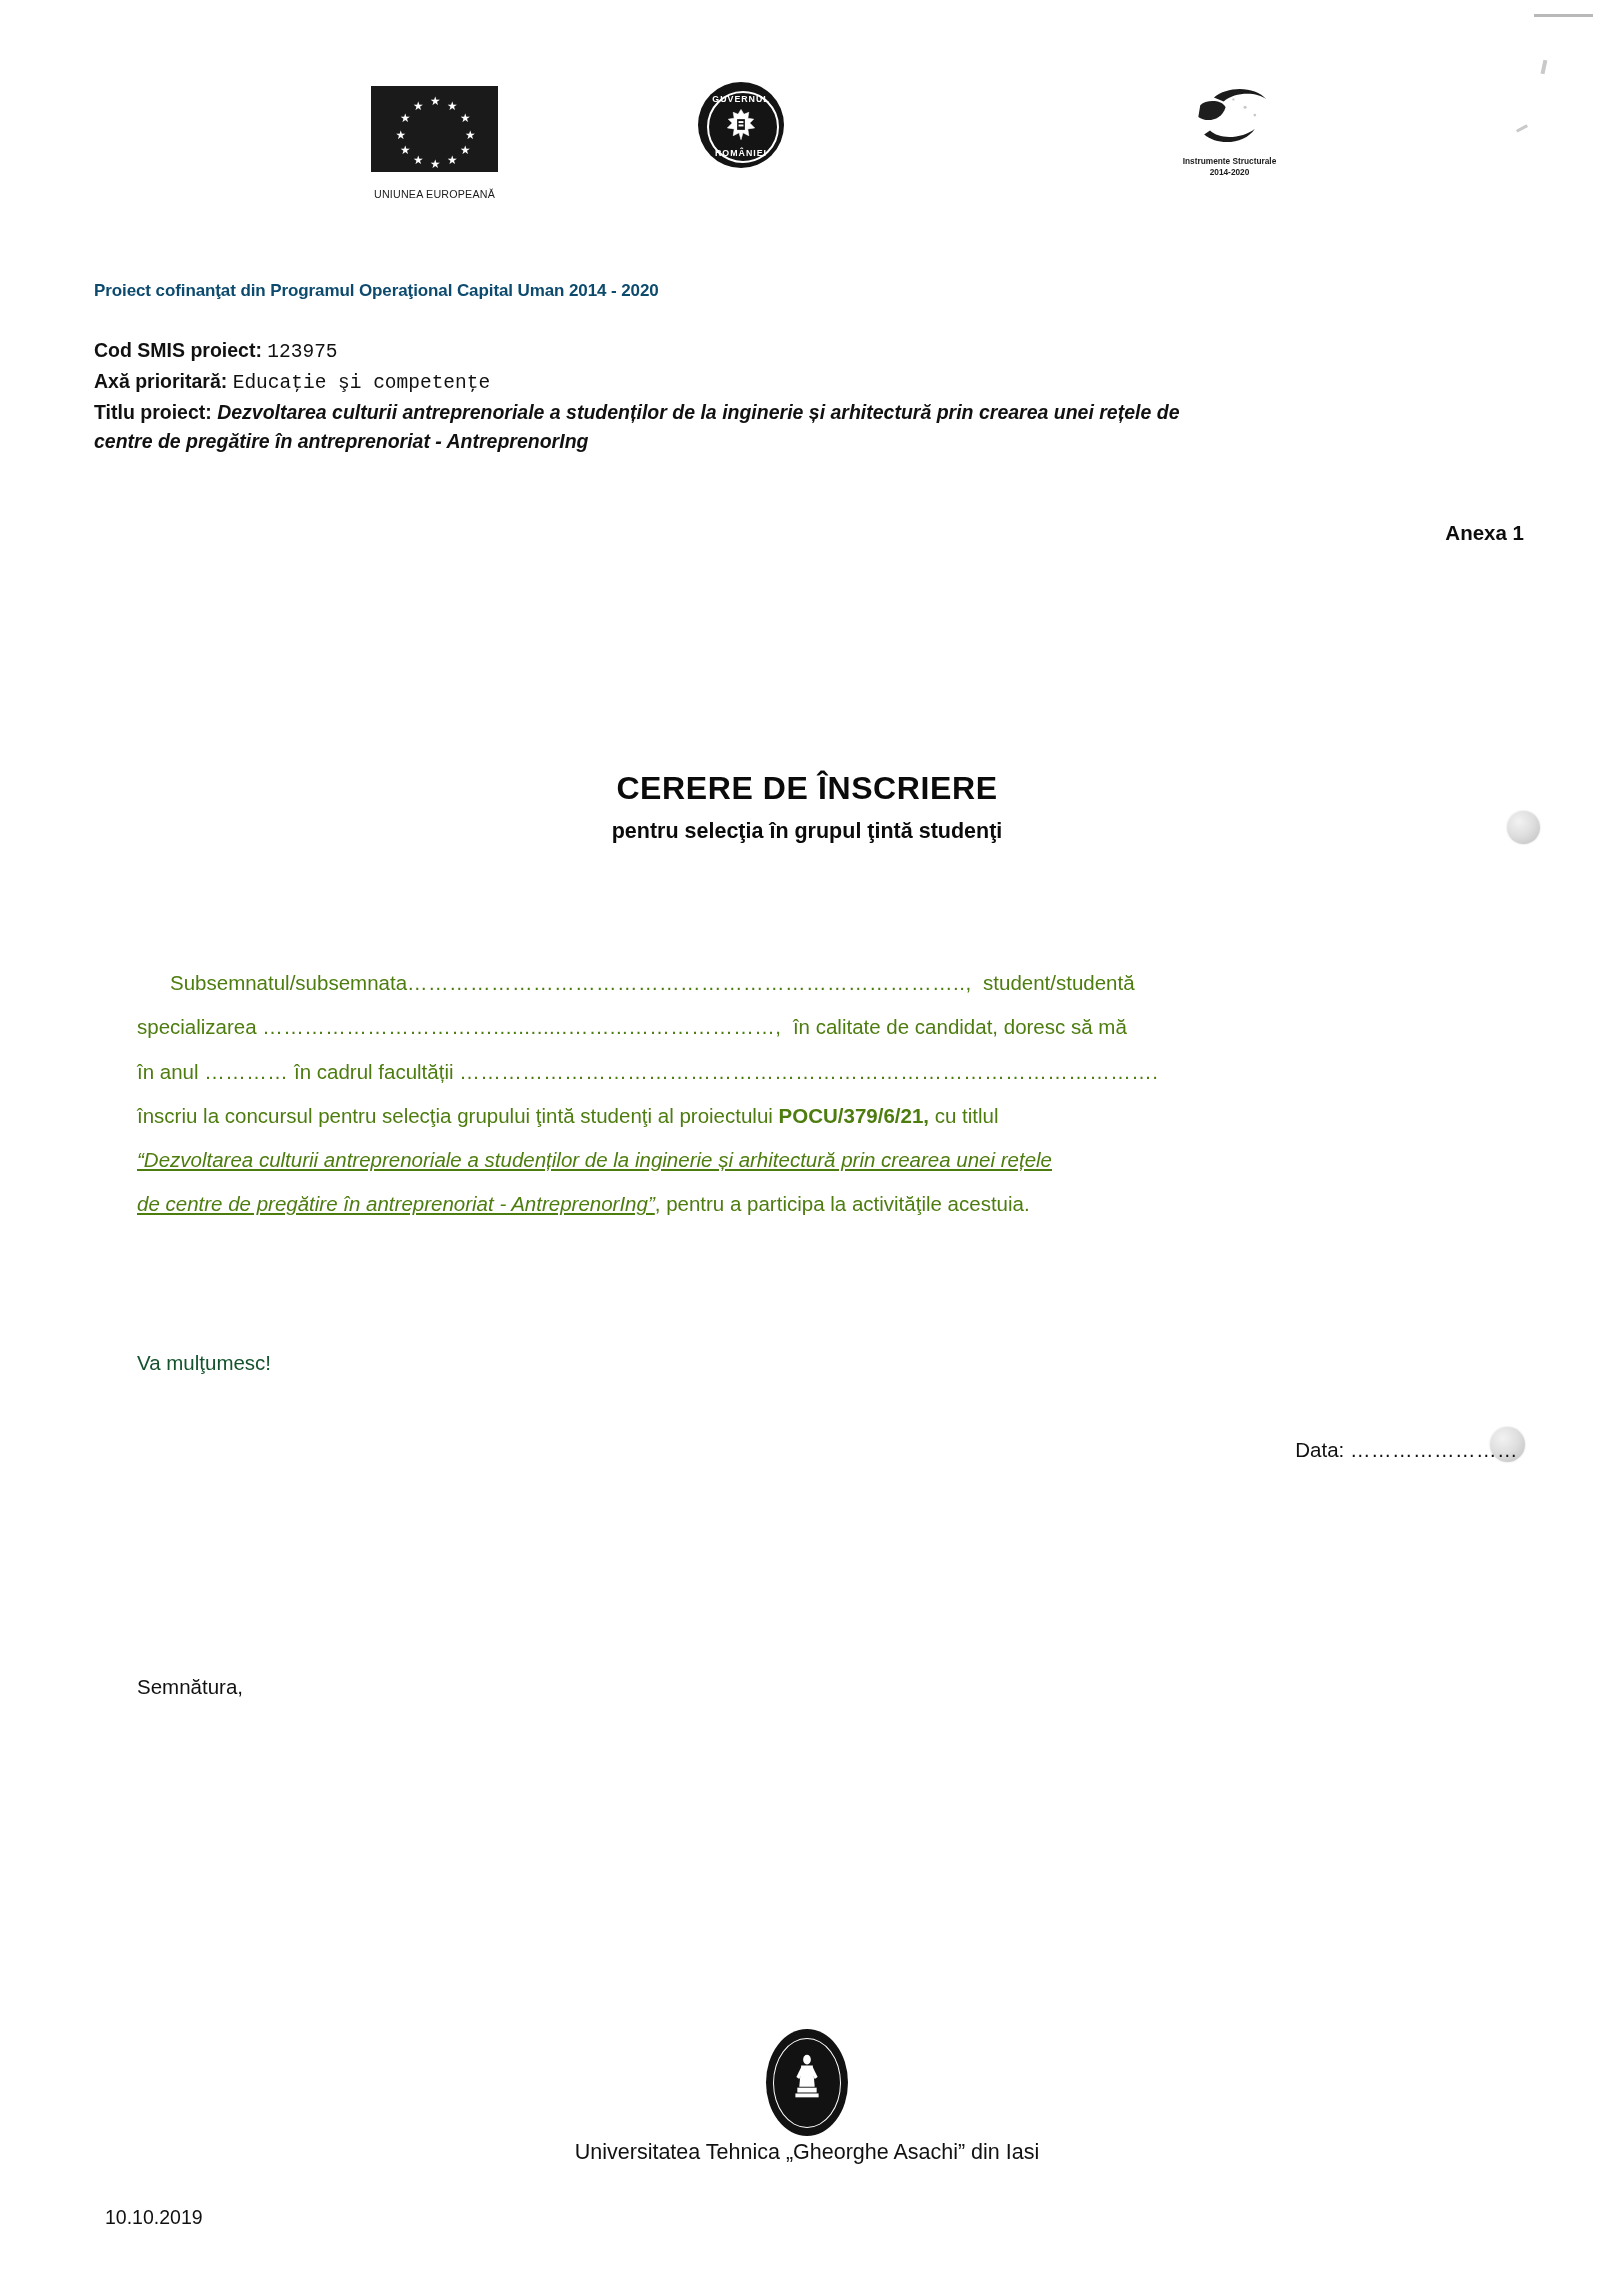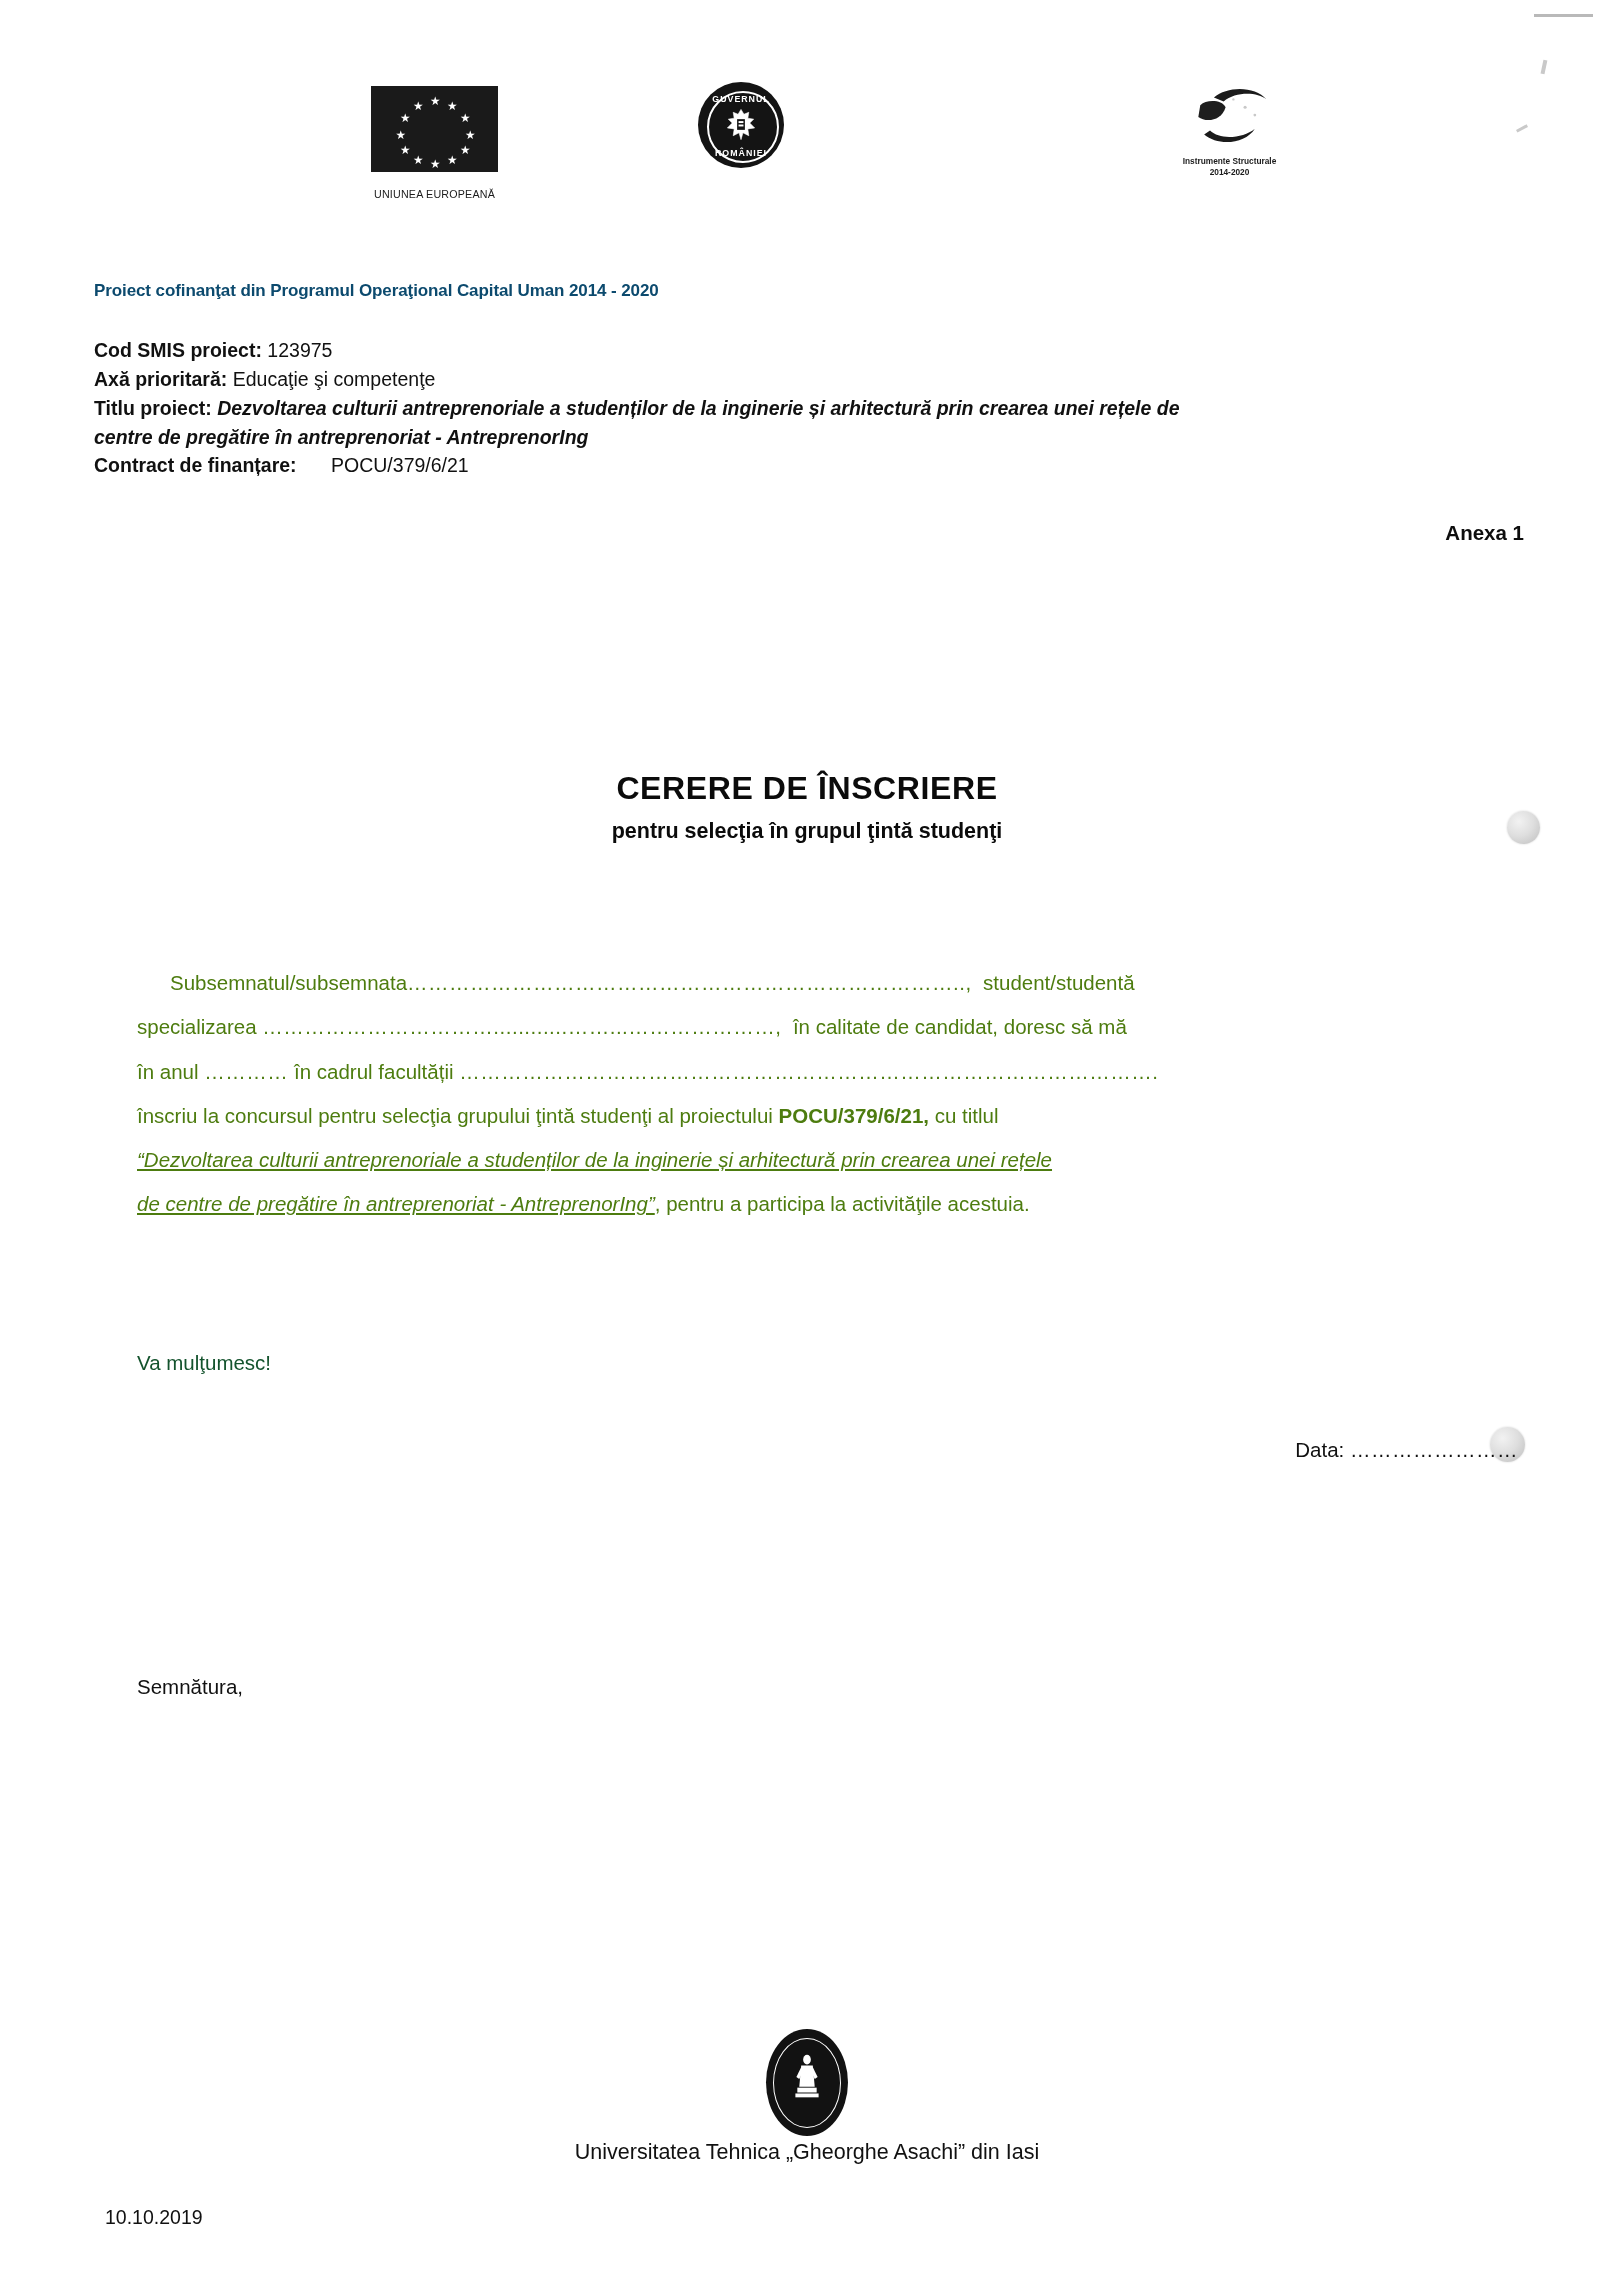--- a/index.html
+++ b/index.html
@@ -140,20 +140,21 @@
     margin-top: 35px;
     font-size: 19.5px;
     line-height: 1.48;
     color: #111111;
   }
   .meta-lines .lbl {
     font-weight: bold;
   }
   .meta-lines .val {
     font-weight: normal;
+    font-family: Liberation Mono, monospace;
   }
   .meta-lines .val-italic {
     font-weight: bold;
     font-style: italic;
   }
   .meta-lines .contract-val {
     font-weight: normal;
     padding-left: 29px;
   }
 
@@ -357,24 +358,20 @@
       </div>
       <div>
         <span class="lbl">Axă prioritară:</span>
         <span class="val">Educaţie şi competenţe</span>
       </div>
       <div>
         <span class="lbl">Titlu proiect:</span>
         <span class="val-italic">Dezvoltarea culturii antreprenoriale a studenților de la inginerie și arhitectură prin crearea unei rețele de</span>
       </div>
       <div class="val-italic">centre de pregătire în antreprenoriat - AntreprenorIng</div>
-      <div>
-        <span class="lbl">Contract de finanțare:</span>
-        <span class="contract-val">POCU/379/6/21</span>
-      </div>
     </div>
   </div>
 
   <div class="anexa">Anexa 1</div>
 
   <div class="doc-heading">
     <h1>CERERE DE ÎNSCRIERE</h1>
     <h2>pentru selecţia în grupul ţintă studenţi</h2>
   </div>
 

